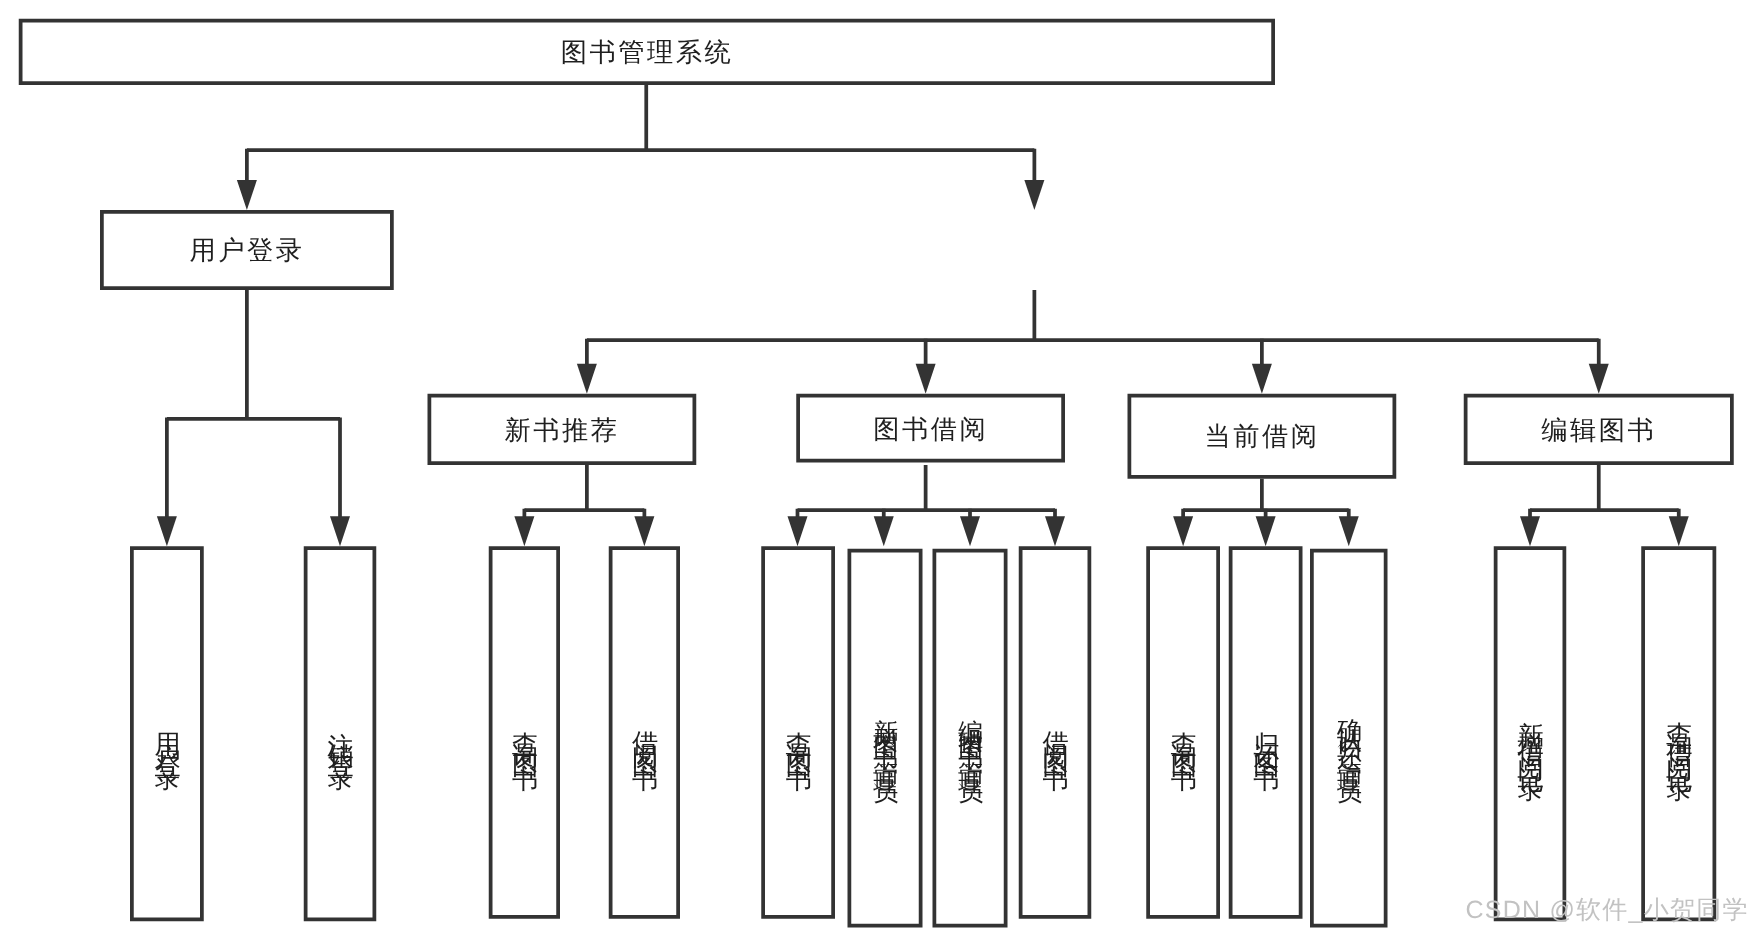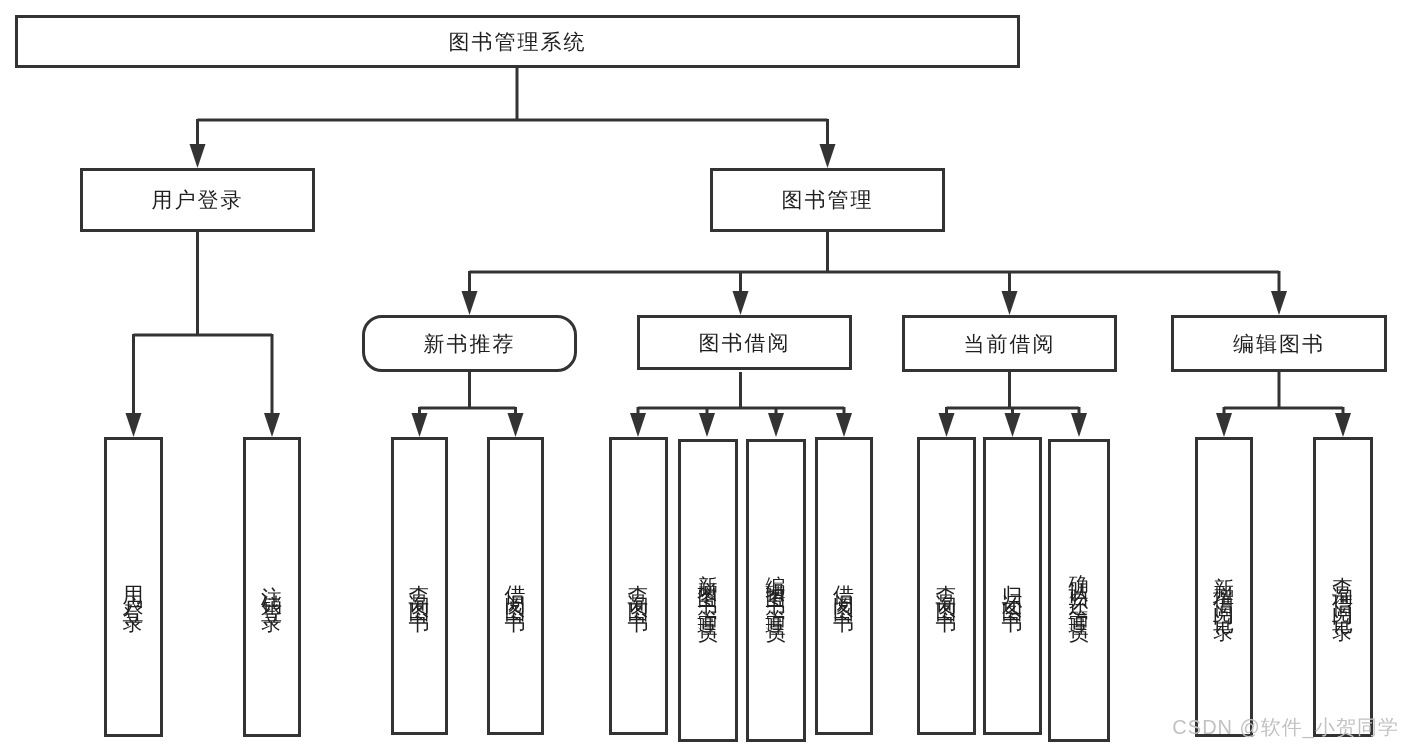--- a/index.html
+++ b/index.html
@@ -112,31 +112,28 @@
     </g>
   </svg>
 
   <div class="node h" style="left:15px;top:15px;width:1005px;height:53px;">
     <span>图书管理系统</span>
   </div>
 
   <div class="node h" style="left:80px;top:168px;width:235px;height:64px;">
     <span>用户登录</span>
   </div>
-  <div class="node h" style="left:710px;top:168px;width:235px;height:64px;">
-    <span>图书管理</span>
-  </div>
 
-  <div class="node h" style="left:362px;top:315px;width:215px;height:57px;border-radius:20px;">
+  <div class="node h" style="left:342px;top:315px;width:215px;height:57px;">
     <span>新书推荐</span>
   </div>
   <div class="node h" style="left:637px;top:315px;width:215px;height:55px;">
     <span>图书借阅</span>
   </div>
-  <div class="node h" style="left:902px;top:315px;width:215px;height:57px;font-family:Liberation Mono, monospace;">
+  <div class="node h" style="left:902px;top:315px;width:215px;height:68px;font-family:Liberation Mono, monospace;">
     <span>当前借阅</span>
   </div>
   <div class="node h" style="left:1171px;top:315px;width:216px;height:57px;">
     <span>编辑图书</span>
   </div>
 
   <div class="node leaf" style="left:104px;top:437px;width:59px;height:300px;">
     <span>用户登录</span>
   </div>
   <div class="node leaf" style="left:243px;top:437px;width:58px;height:300px;">

